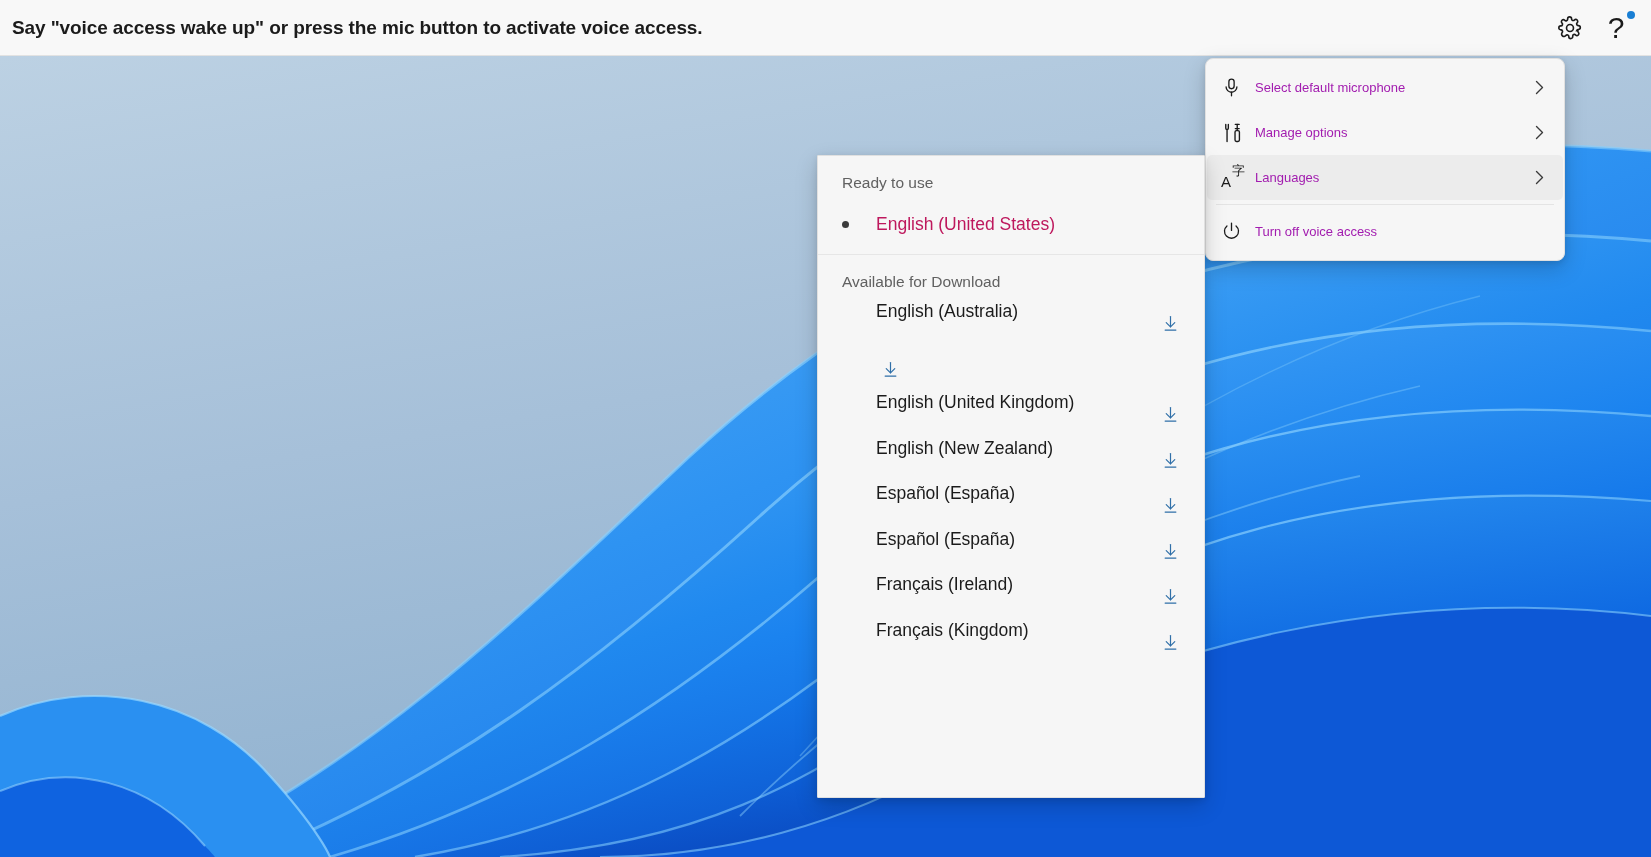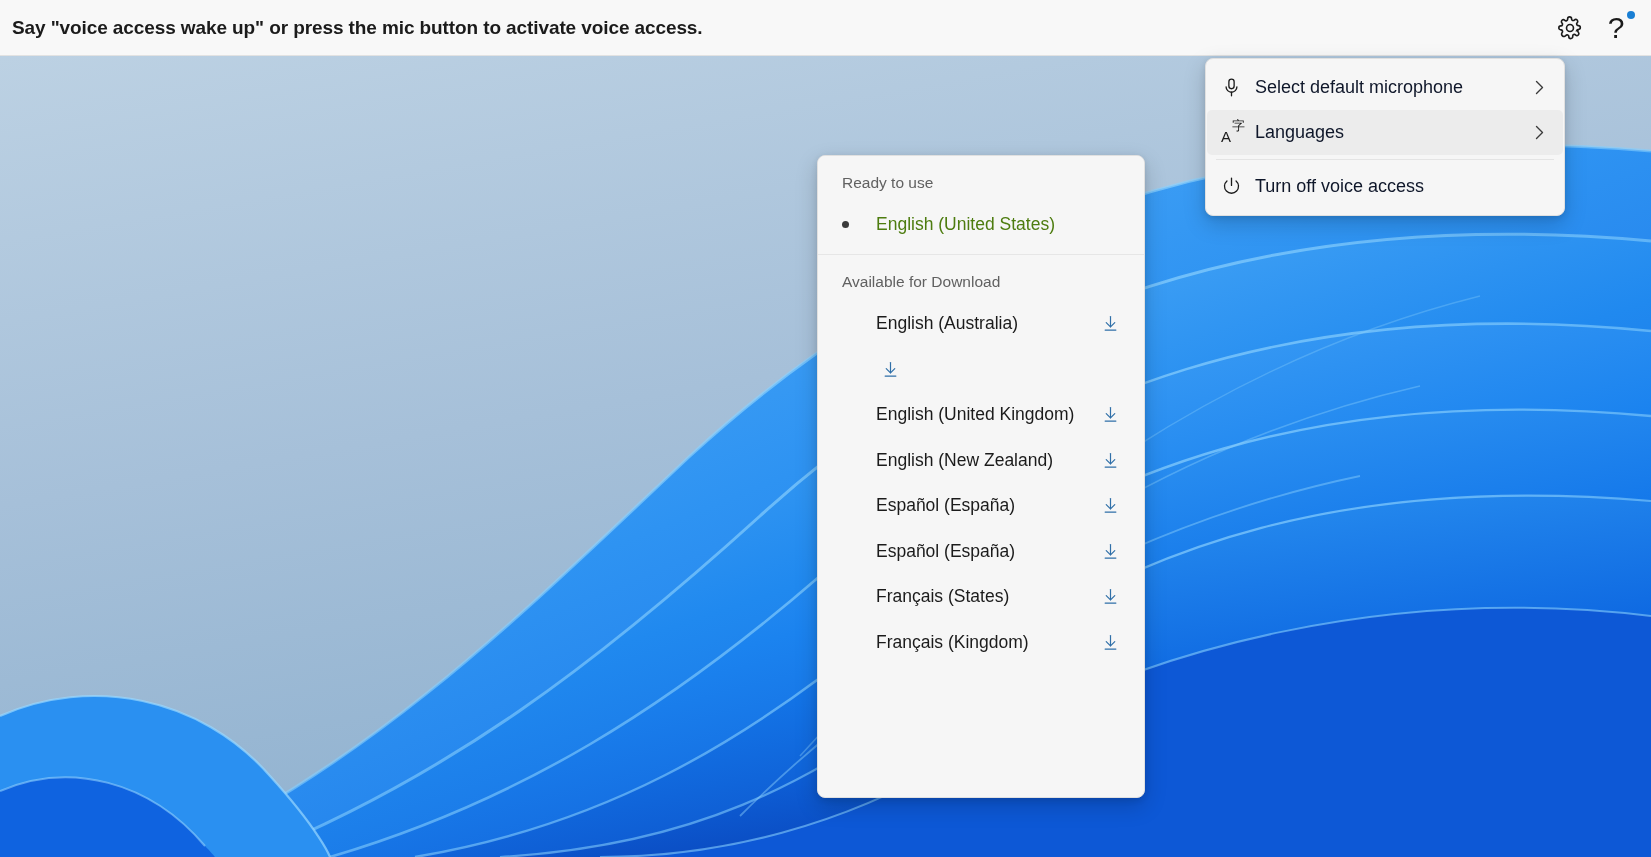--- a/index.html
+++ b/index.html
@@ -81,22 +81,22 @@
     border-radius: 5px;
   }
   .menu-item.selected { background: #ececec; }
   .menu-item .mi-icon {
     width: 34px; min-width: 34px;
     display: flex; align-items: center; justify-content: flex-start;
     color: #1b1b1b;
   }
   .menu-item .mi-label {
     flex: 1;
-    font-size: 18px;
-    color: #0f172a;
+    font-size: 13px;
+    color: #a21caf;
     white-space: nowrap;
   }
   .menu-item .mi-chevron {
     width: 20px; display: flex; align-items: center; justify-content: center;
     color: #444;
   }
   .menu-sep {
     height: 1px; background: #e4e4e4;
     margin: 4px 10px 4px 10px;
   }
@@ -109,22 +109,22 @@
     position: absolute; left: 0; bottom: 0; font-size: 15px;
   }
   .lang-glyph .han {
     position: absolute; right: -2px; top: -3px; font-size: 13px;
     font-family: "DejaVu Sans", sans-serif;
   }
 
   
   #languages-panel {
     left: 817px; top: 155px;
-    width: 328px; height: 643px;
-    border-radius: 8px;
+    width: 388px; height: 643px;
+    border-radius: 1px;
     overflow: hidden;
     display: flex; flex-direction: column;
   }
   .lp-section-head {
     font-size: 15.5px;
     color: #616161;
     padding: 18px 0 10px 24px;
   }
   #ready-group { background: #f6f6f6; }
   .ready-row {
@@ -135,30 +135,30 @@
   }
   .ready-row .bullet {
     width: 34px; min-width: 34px;
     display: flex; align-items: center;
   }
   .ready-row .bullet i {
     width: 7px; height: 7px; border-radius: 50%;
     background: #3b3b3b; display: block;
   }
   .ready-row .rr-label {
-    font-size: 17.5px; color: #4d7c0f; white-space: nowrap;
+    font-size: 17.5px; color: #be185d; white-space: nowrap;
   }
   .group-sep { height: 1px; background: #e6e6e6; margin: 8px 0 0 0; }
 
   #download-list {
     flex: 1;
     overflow: hidden;
   }
   .dl-row {
-    display: flex; align-items: center;
+    display: flex; 
     height: 45.5px;
     padding: 0 20px 0 58px;
     cursor: pointer;
   }
   .dl-row .dl-label {
     flex: 1;
     font-size: 17.5px; color: #1b1b1b; white-space: nowrap;
   }
   .dl-row .dl-icon {
     width: 28px; display: flex; align-items: center; justify-content: center;
@@ -269,20 +269,38 @@
       </svg>
     </span>
     <span class="mi-label">Select default microphone</span>
     <span class="mi-chevron">
       <svg width="9" height="15" viewBox="0 0 9 15" fill="none" stroke="#3a3a3a" stroke-width="1.4" stroke-linecap="round" stroke-linejoin="round">
           <polyline points="1.5,1.5 7.5,7.5 1.5,13.5"></polyline>
         </svg>
     </span>
   </div>
 
+  <div class="menu-item">
+    <span class="mi-icon">
+      <svg width="22" height="22" viewBox="0 0 24 24" fill="none" stroke="#1b1b1b" stroke-width="1.5" stroke-linecap="round" stroke-linejoin="round">
+        <path d="M5.2 2.6v4.1a1.4 1.4 0 0 0 2.8 0V2.6"></path>
+        <path d="M6.6 8.1v13.2"></path>
+        <path d="M15.6 2.6h4.2"></path>
+        <path d="M15.6 7.2h4.2"></path>
+        <path d="M17.7 2.6v6.6"></path>
+        <rect x="15.3" y="9.4" width="4.8" height="11.9" rx="1.6"></rect>
+      </svg>
+    </span>
+    <span class="mi-label">Manage options</span>
+    <span class="mi-chevron">
+      <svg width="9" height="15" viewBox="0 0 9 15" fill="none" stroke="#3a3a3a" stroke-width="1.4" stroke-linecap="round" stroke-linejoin="round">
+          <polyline points="1.5,1.5 7.5,7.5 1.5,13.5"></polyline>
+        </svg>
+    </span>
+  </div>
 
   <div class="menu-item selected">
     <span class="mi-icon">
       <span class="lang-glyph">
         <span class="a">A</span>
         <span class="han">字</span>
       </span>
     </span>
     <span class="mi-label">Languages</span>
     <span class="mi-chevron">
@@ -377,21 +395,21 @@
         <span class="dl-label">Español (España)</span>
         <span class="dl-icon">
           <svg width="19" height="19" viewBox="0 0 24 24" fill="none" stroke="#2f6fa8" stroke-width="1.5" stroke-linecap="round" stroke-linejoin="round">
             <path d="M12 3.2v13"></path>
             <polyline points="6.6,10.8 12,16.2 17.4,10.8"></polyline>
             <path d="M5.2 20.3h13.6"></path>
           </svg>
         </span>
       </div>
       <div class="dl-row">
-        <span class="dl-label">Français (States)</span>
+        <span class="dl-label">Français (Ireland)</span>
         <span class="dl-icon">
           <svg width="19" height="19" viewBox="0 0 24 24" fill="none" stroke="#2f6fa8" stroke-width="1.5" stroke-linecap="round" stroke-linejoin="round">
             <path d="M12 3.2v13"></path>
             <polyline points="6.6,10.8 12,16.2 17.4,10.8"></polyline>
             <path d="M5.2 20.3h13.6"></path>
           </svg>
         </span>
       </div>
       <div class="dl-row">
         <span class="dl-label">Français (Kingdom)</span>

